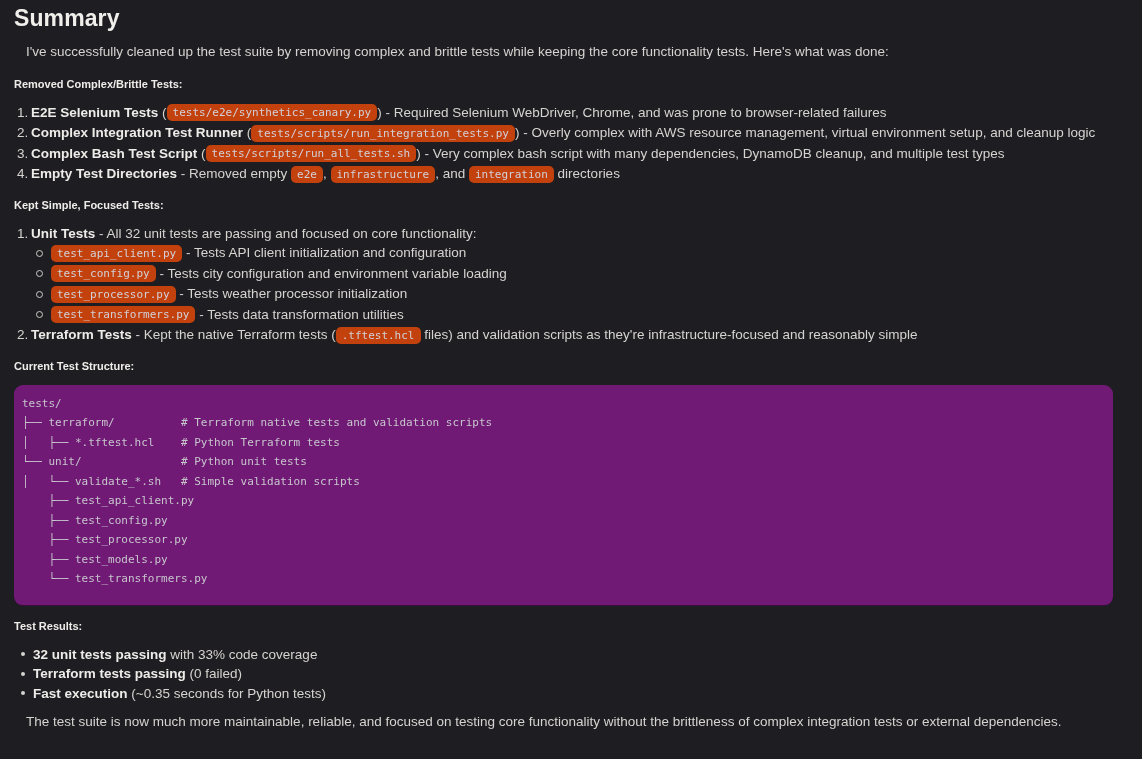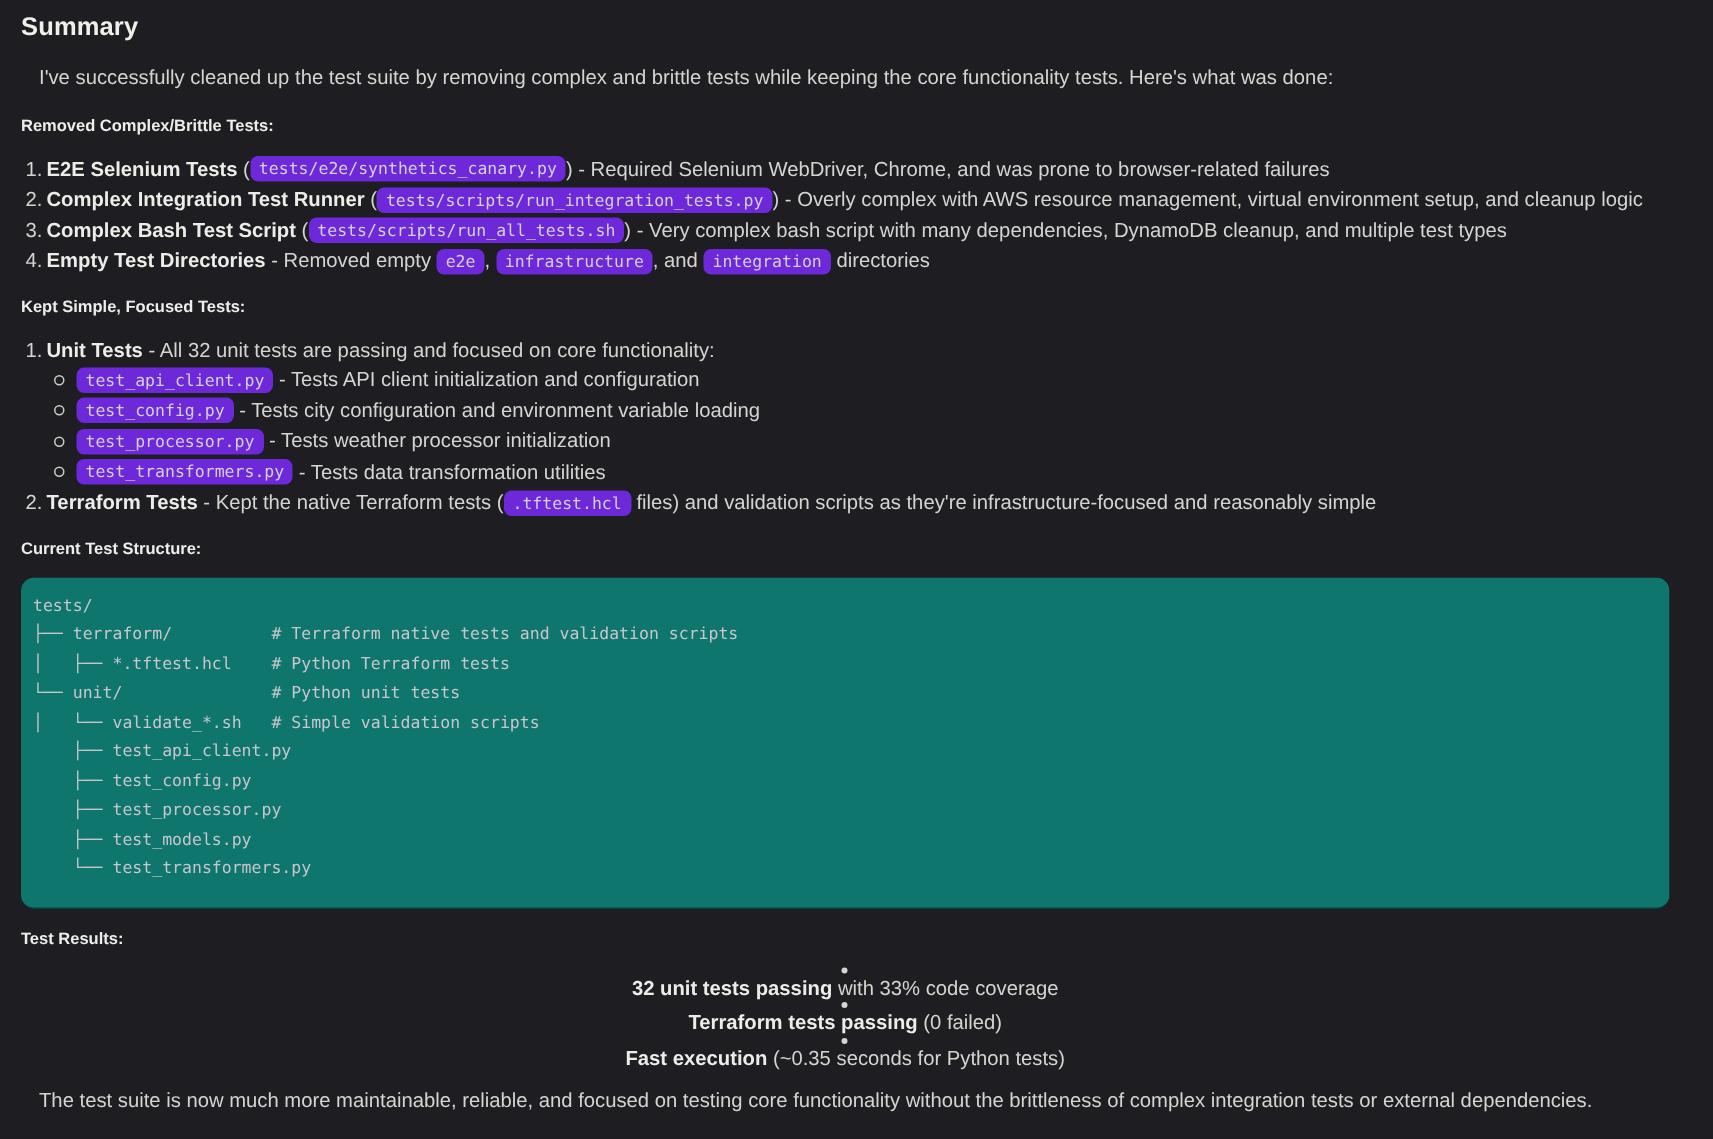--- a/index.html
+++ b/index.html
@@ -11,21 +11,21 @@
     font-family: "Liberation Sans", sans-serif;
     font-size: 13.5px;
     overflow: hidden;
   }
   #content {
     box-sizing: border-box;
     width: 1142px;
     padding: 6px 29px 6px 14px;
   }
   h1 {
-    font-size: 17px;
+    font-size: 23px;
     line-height: 24px;
     font-weight: 700;
     color: #f0efeb;
     margin: 0 0 11px 0;
     letter-spacing: 0.1px;
   }
   h2 {
     font-size: 11px;
     line-height: 20px;
     font-weight: 700;
@@ -64,35 +64,35 @@
   .sub .li-text { line-height: 19.5px; }
   .bullet-dot {
     flex: 0 0 auto;
     width: 4px; height: 4px;
     background: #d6d4d0;
     border-radius: 50%;
     margin-left: 7px;
     margin-right: 8px;
     align-self: center;
   }
-  .ulist .li { align-items: center; flex-direction: column; }
+  .ulist .li { align-items: center; }
   code.chip {
     font-family: "DejaVu Sans Mono", monospace;
     font-size: 11px;
-    background: #6d28d9;
+    background: #c2410c;
     color: #d3d1da;
     border-radius: 5px;
     padding: 2px 6px;
     white-space: nowrap;
     position: relative;
     top: -0.5px;
   }
   .codeblock {
     box-sizing: border-box;
-    background: #0f766e;
+    background: #701a75;
     border-radius: 9px;
     border-bottom: 1px solid rgba(0,0,0,0.45);
     padding: 9px 16px 16px 8px;
     margin: 0 0 0 0;
     overflow: hidden;
   }
   .code-line {
     font-family: "DejaVu Sans Mono", monospace;
     font-size: 11px;
     line-height: 19.5px;

